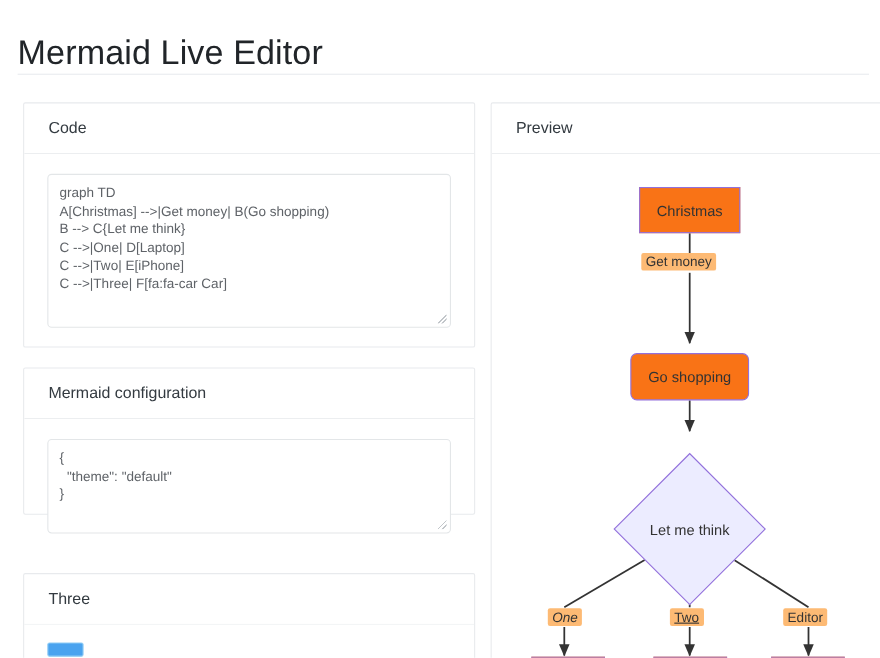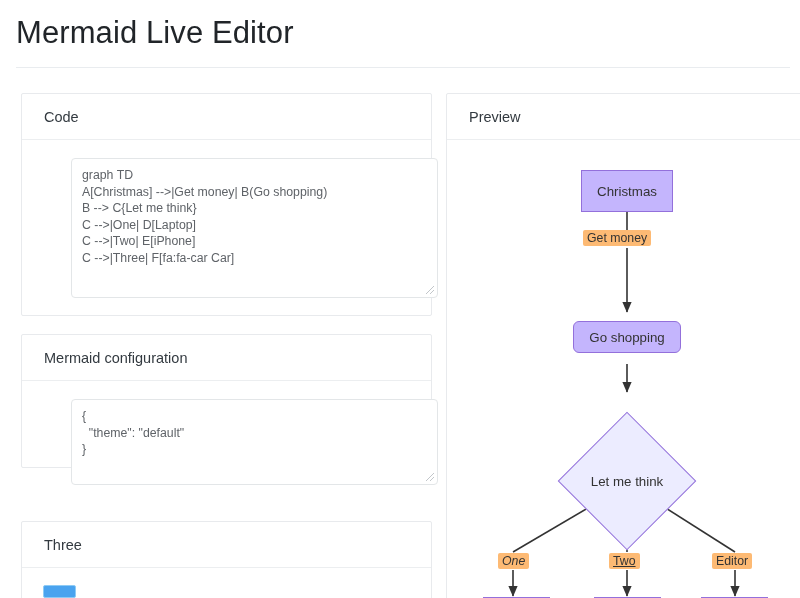--- a/index.html
+++ b/index.html
@@ -8,21 +8,21 @@
     width: 800px; height: 598px;
     background: #ffffff;
     font-family: "Liberation Sans", sans-serif;
     color: #212529;
     overflow: hidden;
   }
   #app { position: relative; width: 800px; height: 598px; }
 
   .page-title {
     position: absolute;
-    left: 16px; top: 14px;
+    left: 16px; top: 29px;
     font-size: 31px;
     font-weight: 300;
     letter-spacing: 0.1px;
     color: #212529;
     line-height: 38px;
   }
   .title-rule {
     position: absolute;
     left: 16px; top: 67px;
     width: 774px; height: 1px;
@@ -56,21 +56,20 @@
     background: #ffffff;
     padding: 8px 10px 6px 10px;
     font-family: "Liberation Sans", sans-serif;
     font-size: 12.3px;
     line-height: 16.6px;
     color: #5f6368;
     white-space: pre;
     overflow: hidden;
     position: relative;
     resize: none;
-    margin-left: 28px;
   }
   .code-area::after {
     content: "";
     position: absolute;
     right: 3px; bottom: 3px;
     width: 8px; height: 8px;
     background:
       linear-gradient(135deg, transparent 45%, #c2c6ca 45%, #c2c6ca 55%, transparent 55%),
       linear-gradient(135deg, transparent 70%, #c2c6ca 70%, #c2c6ca 80%, transparent 80%);
   }
@@ -95,21 +94,21 @@
 
   
   #preview-body {
     position: relative;
     width: 420px;
     height: 500px;
     overflow: hidden;
   }
   .mnode {
     position: absolute;
-    background: #c4b5fd;
+    background: #f97316;
     border: 1px solid #9370db;
     display: flex;
     align-items: center;
     justify-content: center;
     font-size: 13.3px;
     color: #333333;
     white-space: nowrap;
   }
   .mnode.rounded { border-radius: 6px; }
   .mdiamond-wrap { position: absolute; text-align: center; }
@@ -200,21 +199,21 @@
       </svg>
 
       <div class="mnode" style="left:134px; top:30px; width:92px; height:42px;">
         <span>Christmas</span>
       </div>
 
       <div class="edge-label" style="left:136px; top:90px;">
         <span>Get money</span>
       </div>
 
-      <div class="mnode rounded" style="left:126px; top:181px; width:108px; height:32px;">
+      <div class="mnode rounded" style="left:126px; top:181px; width:108px; height:43px;">
         <span>Go shopping</span>
       </div>
 
       <div class="mdiamond-wrap" style="left:131px; top:292px; width:98px; height:98px;">
         <div class="mdiamond-shape"></div>
         <div class="mdiamond-label">Let me think</div>
       </div>
 
       <div class="edge-label" style="left:51px; top:413px;font-style:italic;">
         <span>One</span>

